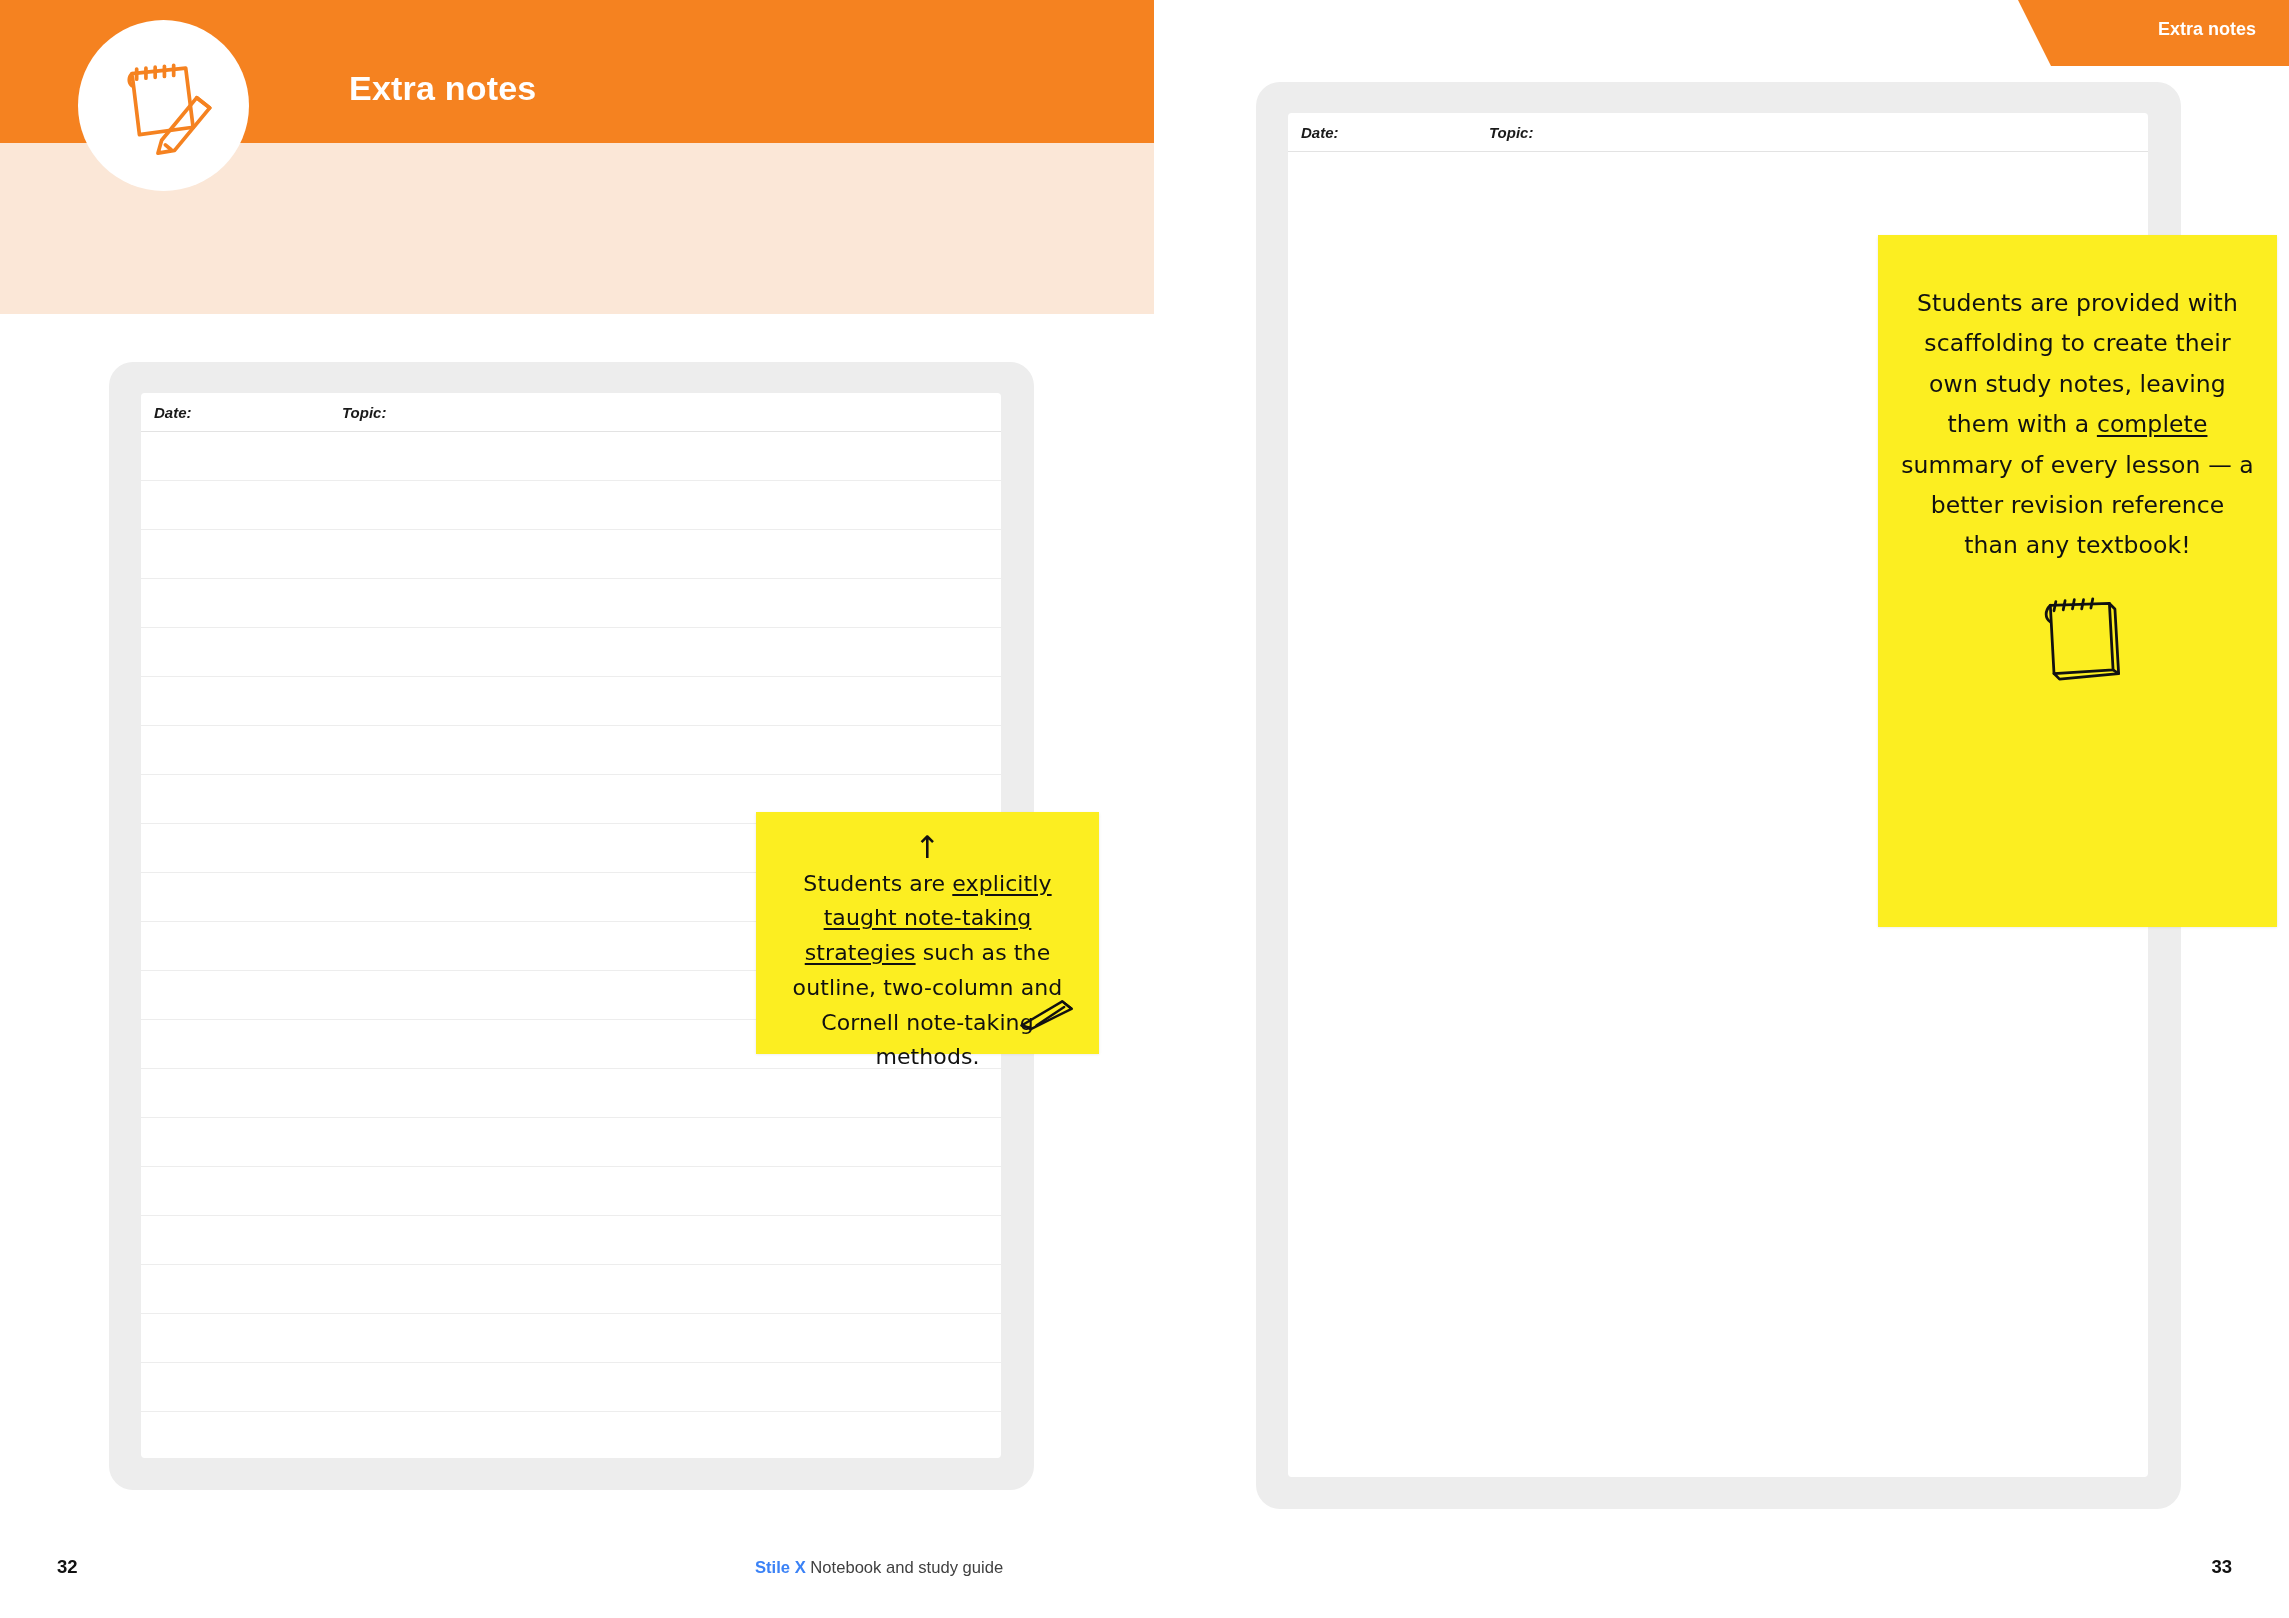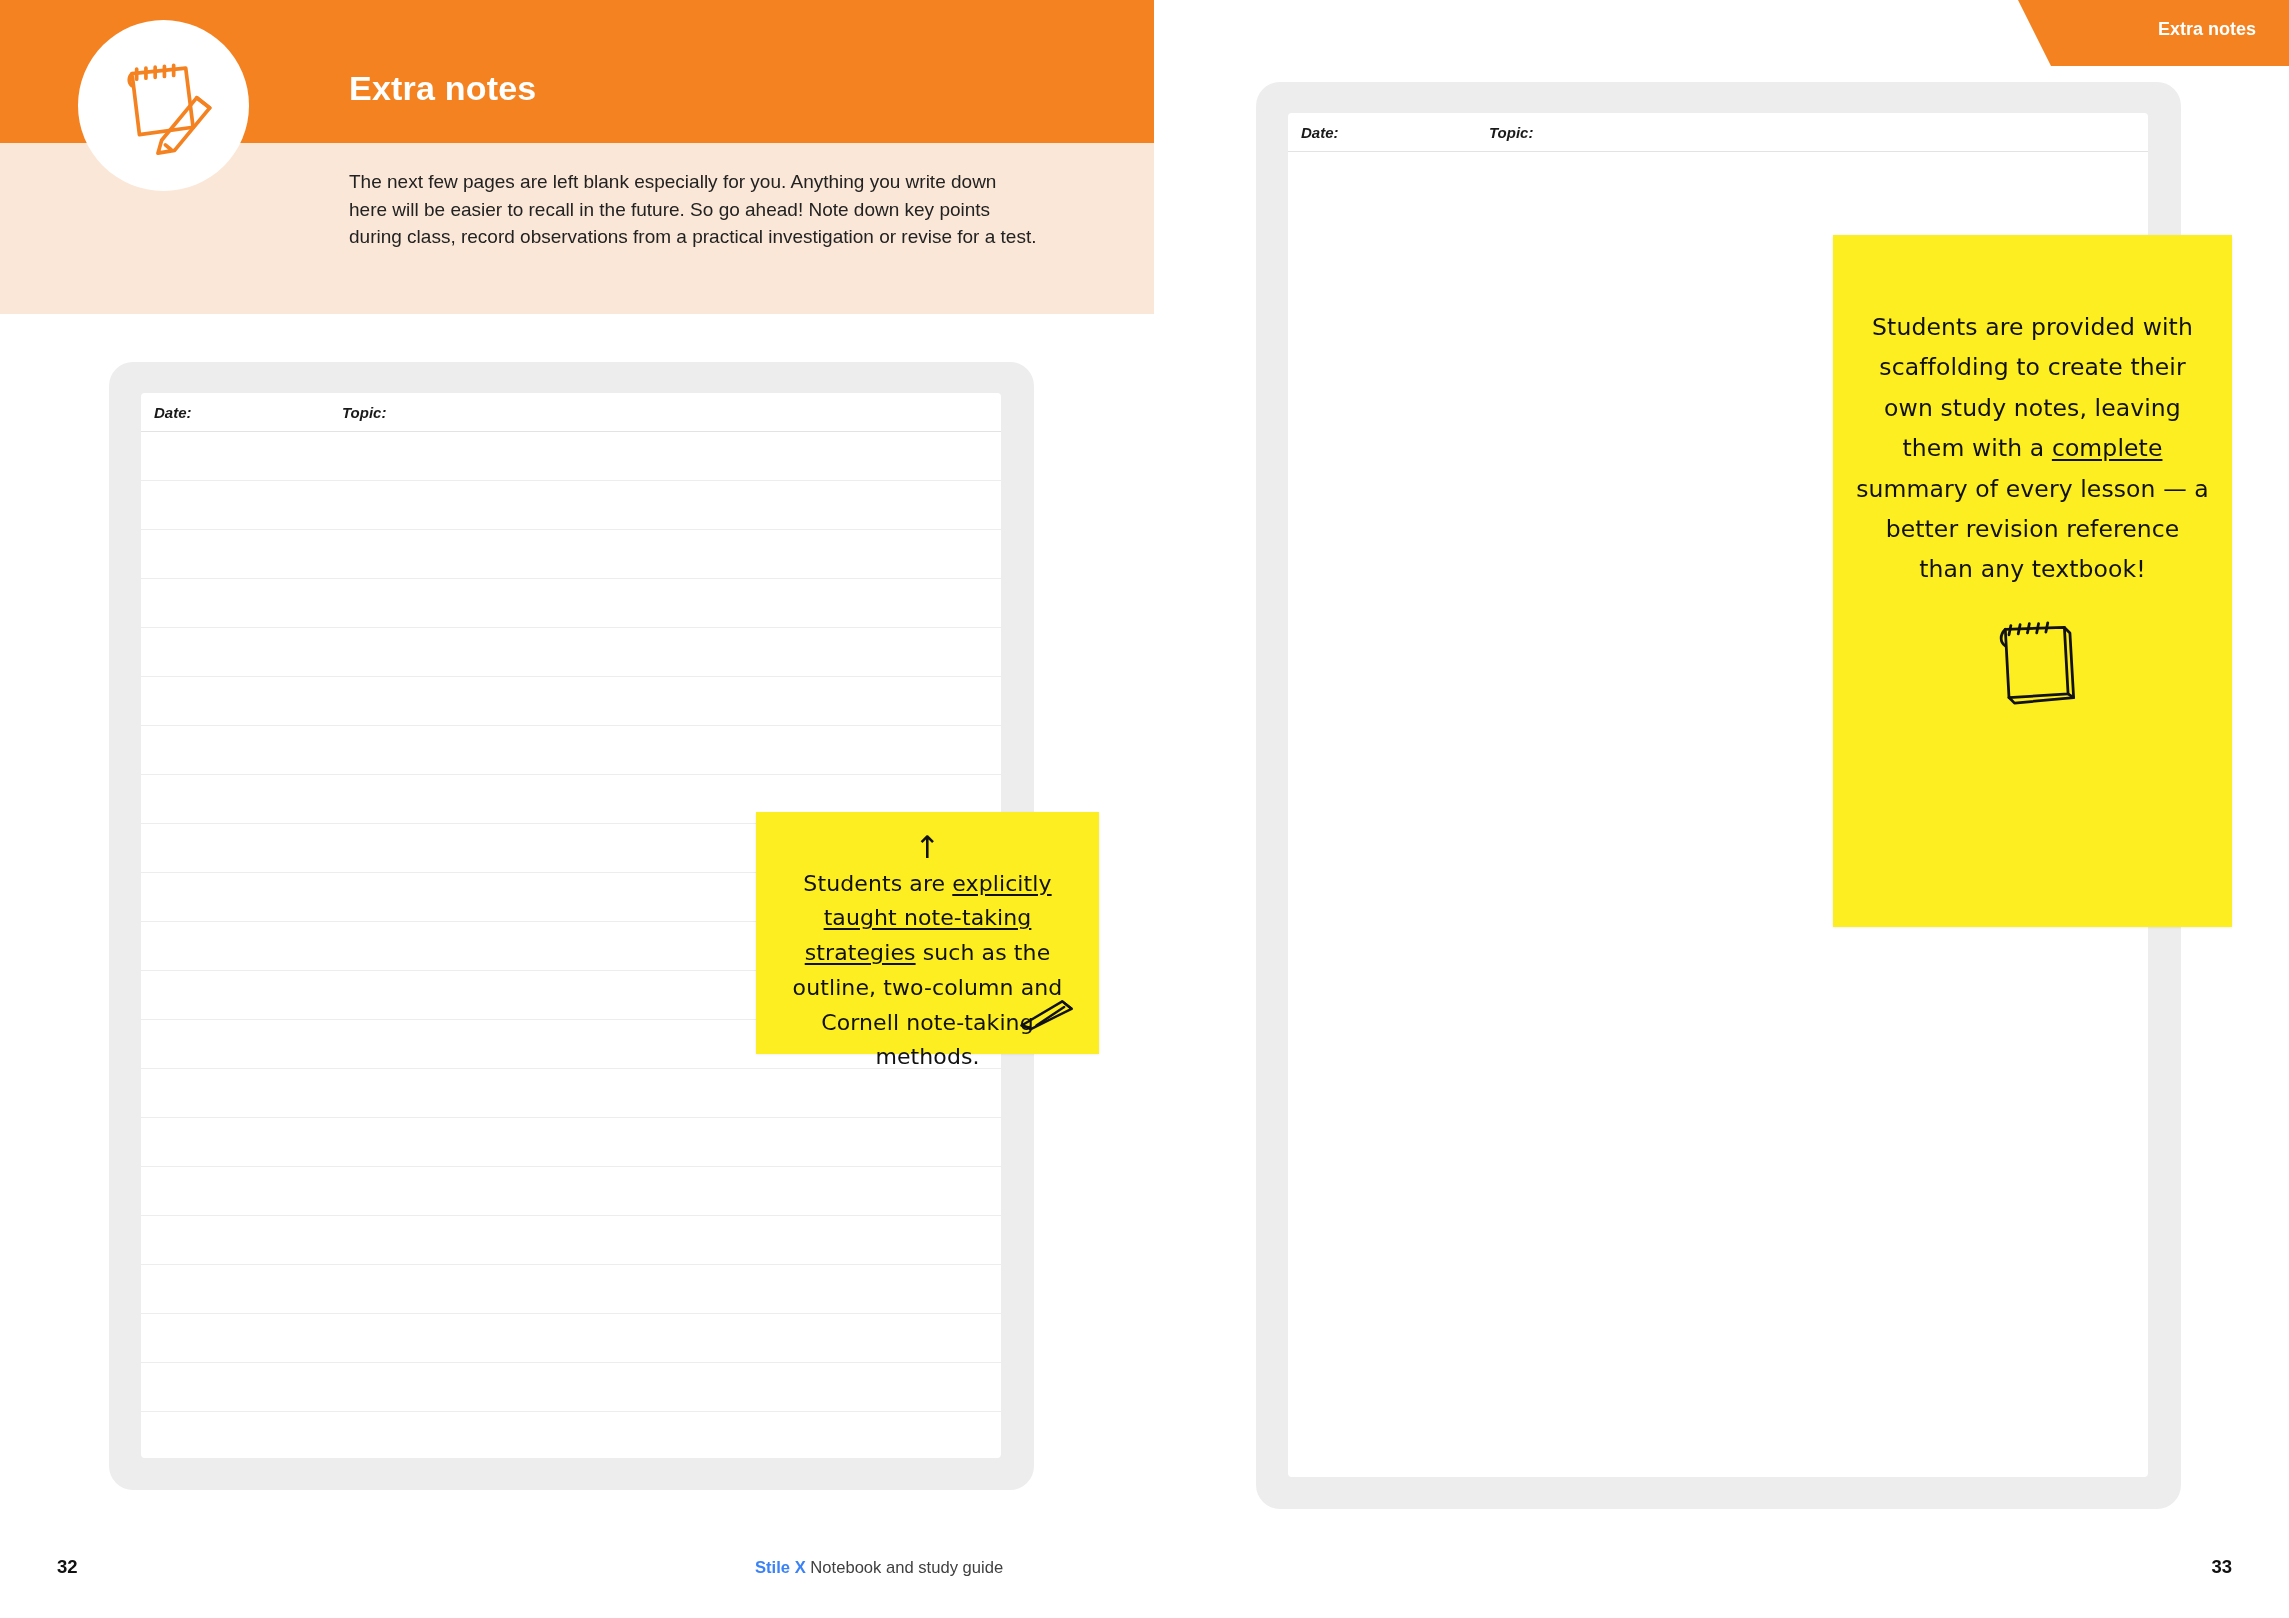--- a/index.html
+++ b/index.html
@@ -86,22 +86,22 @@
   .sticky .doodle { display: flex; justify-content: center; }
 
   .sticky-left {
     left: 756px; top: 812px; width: 343px; height: 242px;
     padding: 20px 18.5px 0 18.5px;
   }
   .sticky-left .txt { font-size: 22px; line-height: 1.58; }
   .sticky-left .pen { position: absolute; right: 20px; bottom: 20px; }
 
   .sticky-right {
-    left: 1833px; top: 235px; width: 399px; height: 692px;
-    padding: 72px 22px 0 22px;
+    left: 1878px; top: 235px; width: 399px; height: 692px;
+    padding: 48px 22px 0 22px;
   }
   .sticky-right .txt { font-size: 23.5px; line-height: 1.72; }
   .sticky-right .doodle { margin-top: 28px; }
 
   
   .corner-tab {
     position: absolute; right: 0; top: 0; width: 238px; height: 66px;
     background: #F58220;
   }
   .corner-tab:before {
@@ -140,21 +140,20 @@
           <path d="M26 20 C22 24 22 30 26 33"></path>
           <path d="M31 15 L31 26 M41 14 L41 25 M51 13 L51 24 M61 12 L61 23 M71 11 L71 22"></path>
           <path d="M58 92 L96 46 L110 57 L72 103 L54 106 Z"></path>
           <path d="M96 46 L110 57"></path>
           <path d="M62 97 L68 102"></path>
         </g>
       </svg>
     </div>
 
     <div class="header-title">Extra notes</div>
-    <div class="header-body">The next few pages are left blank especially for you. Anything you write down here will be easier to recall in the future. So go ahead! Note down key points during class, record observations from a practical investigation or revise for a test.</div>
 
     <div class="note-card" style="left:109px; top:362px; width:925px; height:1128px;">
       <div class="note-inner" style="left:32px; top:31px; width:860px; height:1065px;">
         <div class="note-meta">
           <span class="lbl date">Date:</span>
           <span class="lbl topic">Topic:</span>
         </div>
         <div class="lines">
           <div class="line"></div>
           <div class="line"></div>

